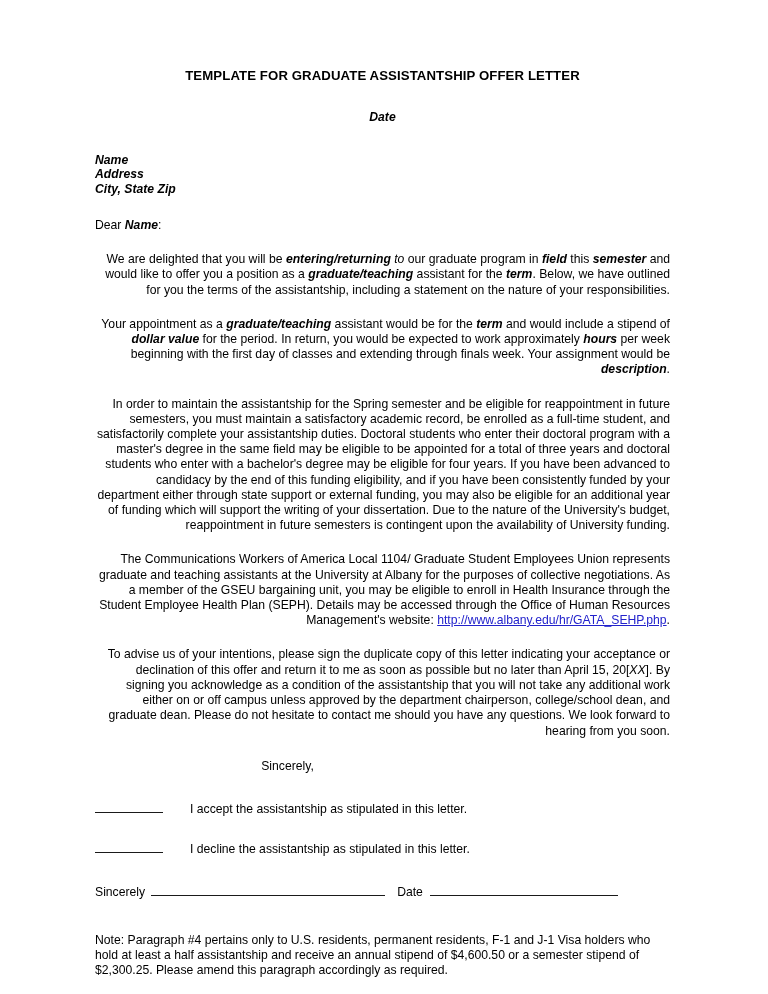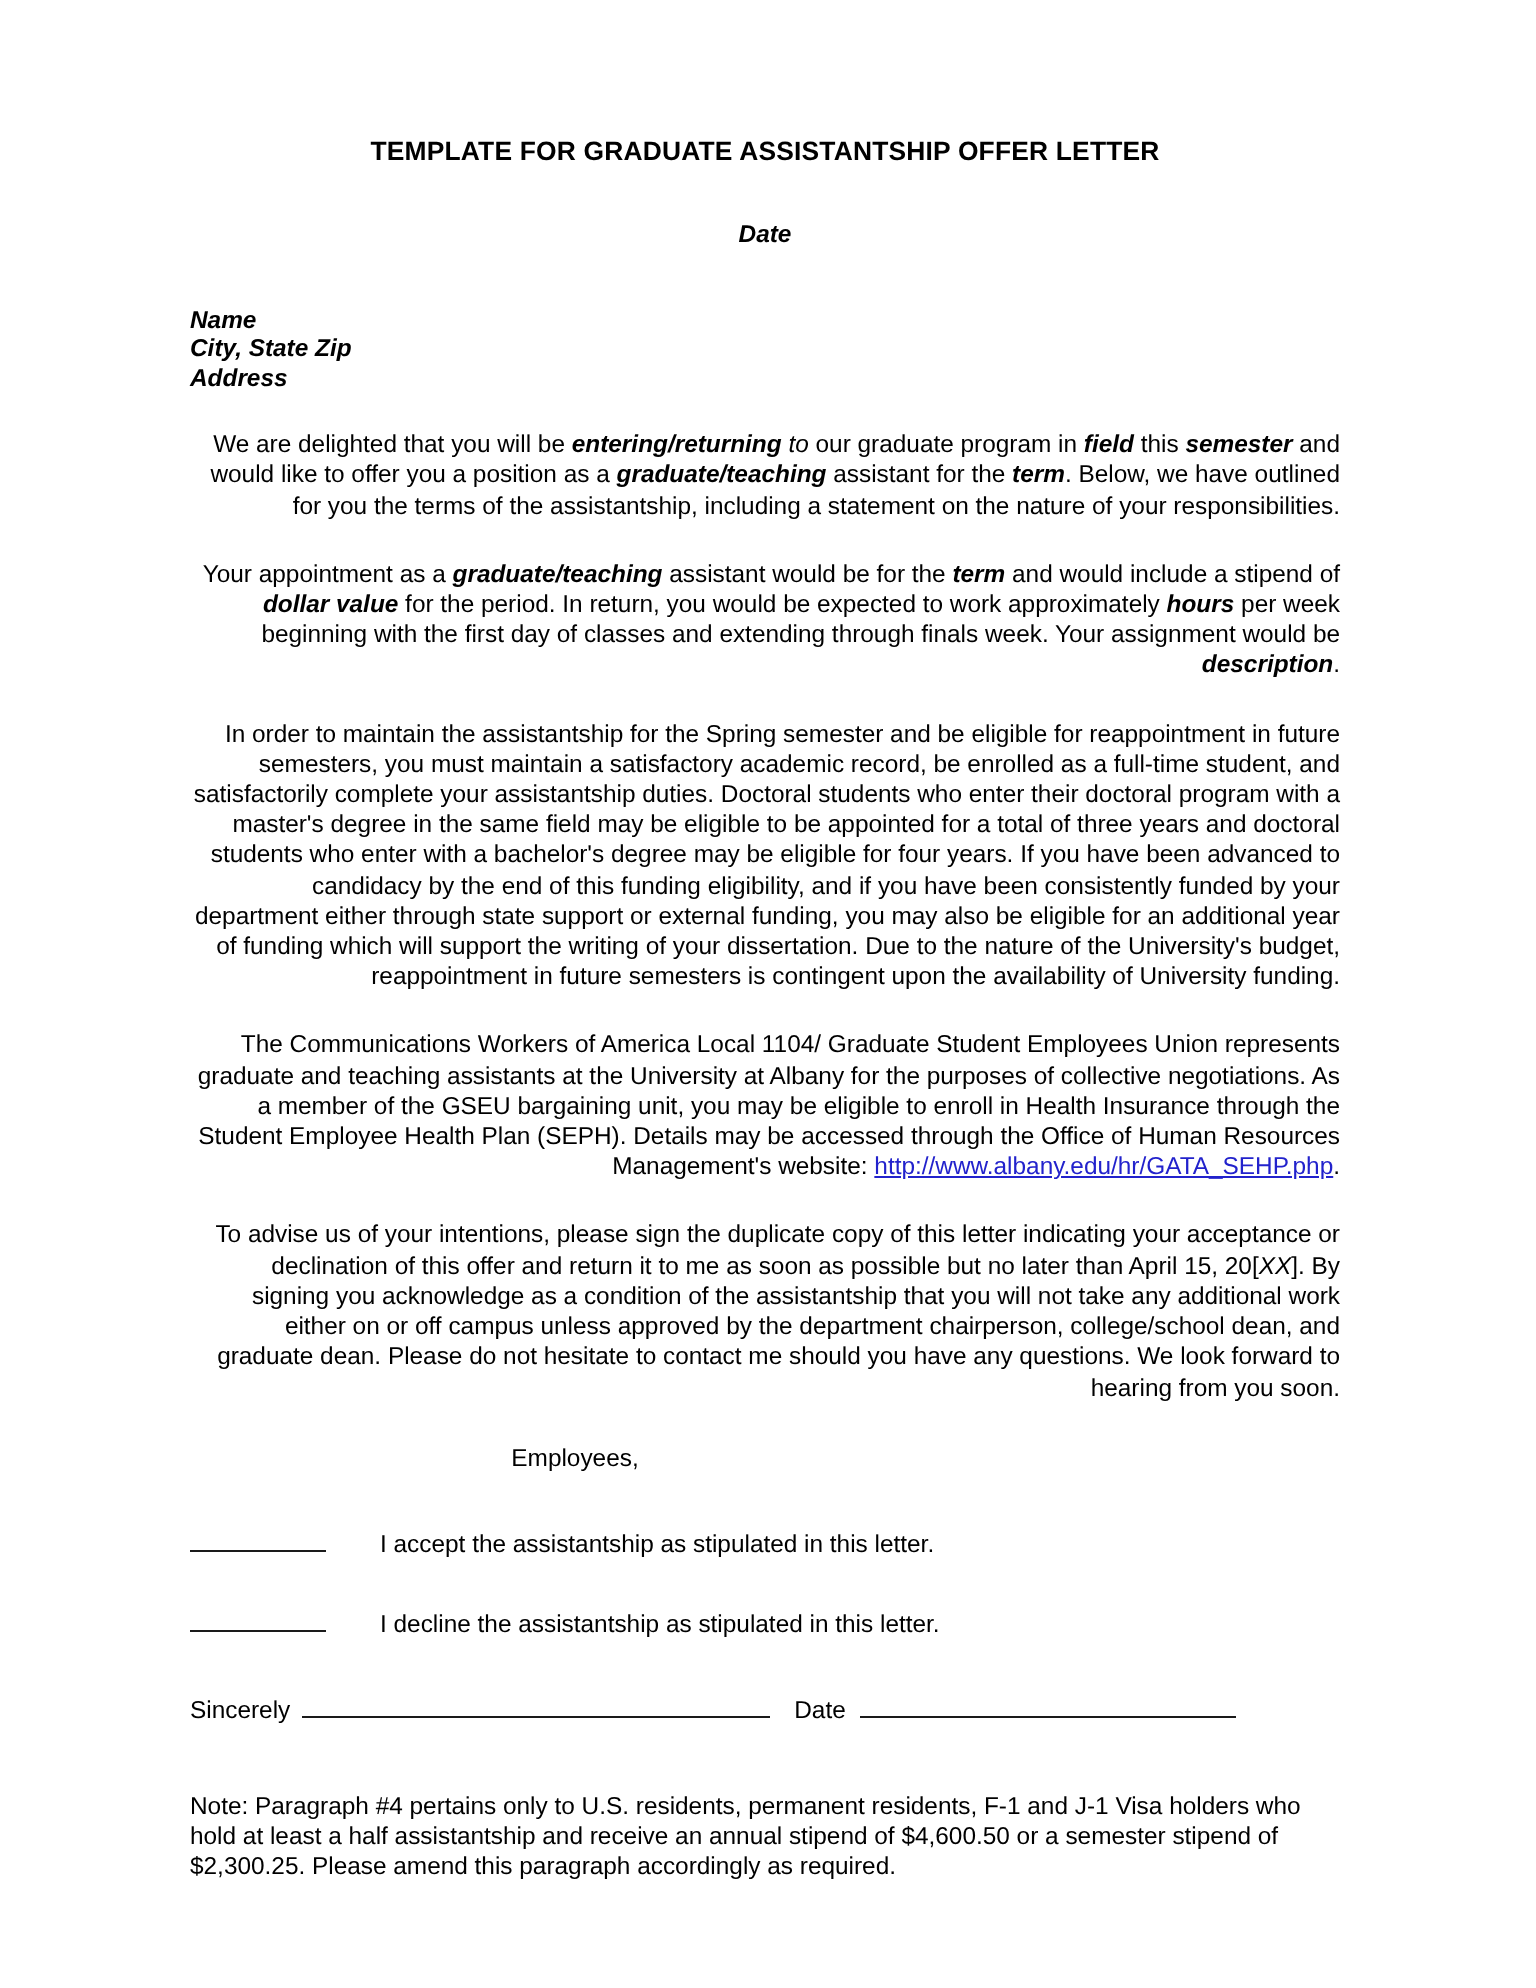--- a/index.html
+++ b/index.html
@@ -126,36 +126,37 @@
 <body>
 
 <div class="page">
 
   <h1 class="doc-title">TEMPLATE FOR GRADUATE ASSISTANTSHIP OFFER LETTER</h1>
 
   <div class="date-line">Date</div>
 
   <div class="addr-block">
     <div>Name</div>
+    <div>Address</div>
     <div>City, State Zip</div>
-    <div>Address</div>
   </div>
 
+  <div class="salutation"><span>Dear </span><span class="bi">Name</span><span>:</span></div>
 
   <p class="body-par"><span>We are delighted that you will be </span><span class="bi">entering/returning</span><span> </span><span class="it">to</span><span> our graduate program in </span><span class="bi">field</span><span> this </span><span class="bi">semester</span><span> and would like to offer you a position as a </span><span class="bi">graduate/teaching</span><span> assistant for the </span><span class="bi">term</span><span>.  Below, we have outlined for you the terms of the assistantship, including a statement on the nature of your responsibilities.</span></p>
 
   <p class="body-par"><span>Your appointment as a </span><span class="bi">graduate/teaching</span><span> assistant would be for the </span><span class="bi">term</span><span> and would include a stipend of </span><span class="bi">dollar value</span><span> for the period.  In return, you would be expected to work approximately </span><span class="bi">hours</span><span> per week beginning with the first day of classes and extending through finals week.  Your assignment would be </span><span class="bi">description</span><span>.</span></p>
 
   <p class="body-par">In order to maintain the assistantship for the Spring semester and be eligible for reappointment in future semesters, you must maintain a satisfactory academic record, be enrolled as a full-time student, and satisfactorily complete your assistantship duties.  Doctoral students who enter their doctoral program with a master's degree in the same field may be eligible to be appointed for a total of three years and doctoral students who enter with a bachelor's degree may be eligible for four years.  If you have been advanced to candidacy by the end of this funding eligibility, and if you have been consistently funded by your department either through state support or external funding, you may also be eligible for an additional year of funding which will support the writing of your dissertation.  Due to the nature of the University's budget, reappointment in future semesters is contingent upon the availability of University funding.</p>
 
   <p class="body-par"><span>The Communications Workers of America Local 1104/ Graduate Student Employees Union represents graduate and teaching assistants at the University at Albany for the purposes of collective negotiations.  As a member of the GSEU bargaining unit, you may be eligible to enroll in Health Insurance through the Student Employee Health Plan (SEPH).  Details may be accessed through the Office of Human Resources Management's website: </span><a class="link" href="#">http://www.albany.edu/hr/GATA_SEHP.php</a><span>.</span></p>
 
   <p class="body-par"><span>To advise us of your intentions, please sign the duplicate copy of this letter indicating your acceptance or declination of this offer and return it to me as soon as possible but no later than April 15, 20[</span><span class="it">XX</span><span>].  By signing you acknowledge as a condition of the assistantship that you will not take any additional work either on or off campus unless approved by the department chairperson, college/school dean, and graduate dean.  Please do not hesitate to contact me should you have any questions.  We look forward to hearing from you soon.</span></p>
 
-  <div class="sincerely">Employees,</div>
+  <div class="sincerely">Sincerely,</div>
 
   <div class="choice-rows">
     <div class="choice-row">
       <span class="blank-short"></span>
       <span class="choice-text">I accept the assistantship as stipulated in this letter.</span>
     </div>
     <div class="choice-row">
       <span class="blank-short"></span>
       <span class="choice-text">I decline the assistantship as stipulated in this letter.</span>
     </div>

